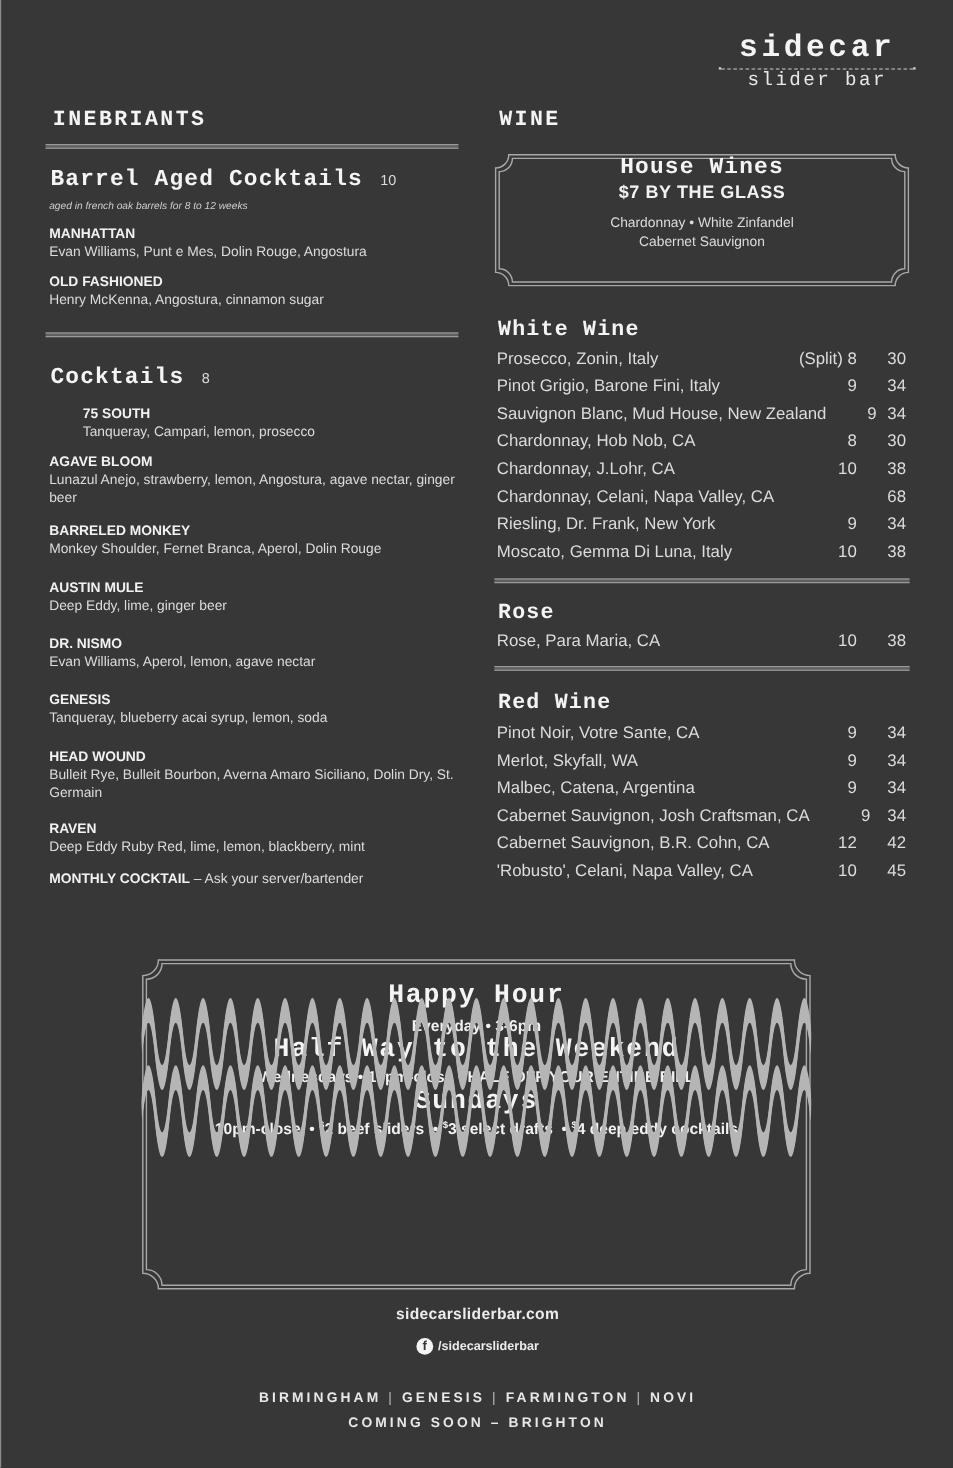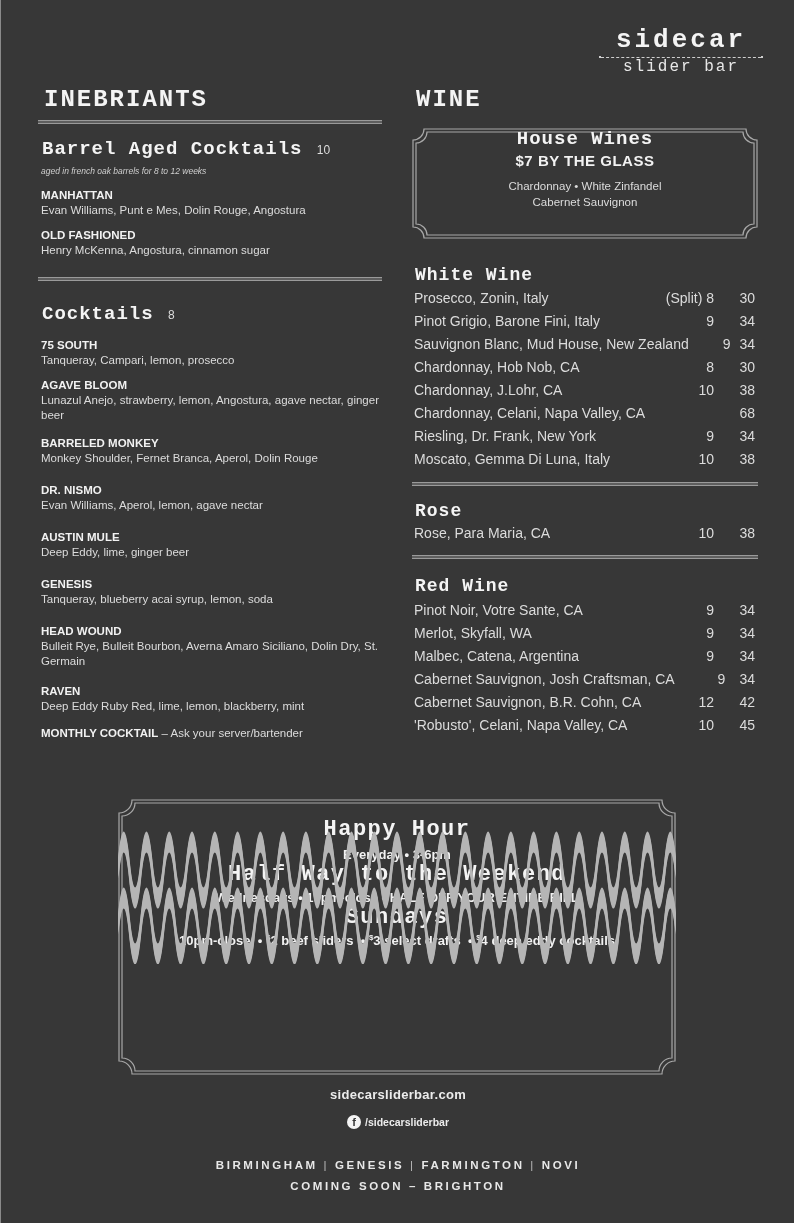--- a/index.html
+++ b/index.html
@@ -17,21 +17,21 @@
   .logo-main { font-size: 26px; letter-spacing: 3px; line-height: 28px; }
   .logo-rule { height: 1px; margin: 3px 2px 2px; border-top: 1px dashed #cfcfcf; position: relative; }
   .logo-rule:before, .logo-rule:after { content: ""; position: absolute; top: -2px; width: 2px; height: 2px; background: #cfcfcf; }
   .logo-rule:before { left: -2px; } .logo-rule:after { right: -2px; }
   .logo-sub { font-size: 16px; letter-spacing: 2px; line-height: 14px; font-weight: normal; color: #e8e8e8; }
 
   
   .col-left { position: absolute; left: 37px; top: 84px; width: 344px; }
   .col-right { position: absolute; left: 411px; top: 84px; width: 346px; }
 
-  .big-head { font-size: 24px; letter-spacing: 2px; line-height: 32px; padding-left: 6px; }
+  .big-head { font-size: 18px; letter-spacing: 2px; line-height: 32px; padding-left: 6px; }
   .dbl-rule { height: 4px; border-top: 1px solid #9a9a9a; border-bottom: 1px solid #9a9a9a; background: #5e5e5e; }
 
   .sec-head { font-size: 19px; letter-spacing: 1px; line-height: 22px; padding-left: 4px; }
   .sec-head .price { font-family: "Liberation Sans", sans-serif; font-size: 12px; font-weight: normal; color: #dcdcdc; letter-spacing: 0; margin-left: 2px; }
   .note { font-size: 8.5px; font-style: italic; color: #cfcfcf; margin-top: 5px; padding-left: 3px; }
 
   .drink { padding-left: 3px; margin-top: 10px; }
   .drink-name { font-size: 11.5px; font-weight: bold; color: #f2f2f2; line-height: 15px; }
   .drink-desc { font-size: 11.5px; color: #dcdcdc; line-height: 15px; }
   .drink-inline .dash { font-weight: normal; color: #dcdcdc; }
@@ -93,39 +93,39 @@
     </div>
   </div>
 
   <div class="dbl-rule" style="margin-top:19px;"></div>
 
   <div style="margin-top:22px;">
     <div class="sec-head type">
       <span>Cocktails</span>
       <span class="price">8</span>
     </div>
-    <div class="drink" style="margin-top:12px;">
+    <div class="drink" style="margin-top:12px;margin-left:28px;">
       <div class="drink-name">75 SOUTH</div>
       <div class="drink-desc">Tanqueray, Campari, lemon, prosecco</div>
     </div>
     <div class="drink">
       <div class="drink-name">AGAVE BLOOM</div>
       <div class="drink-desc">Lunazul Anejo, strawberry, lemon, Angostura, agave nectar, ginger beer</div>
     </div>
     <div class="drink" style="margin-top:13px;">
       <div class="drink-name">BARRELED MONKEY</div>
       <div class="drink-desc">Monkey Shoulder, Fernet Branca, Aperol, Dolin Rouge</div>
     </div>
     <div class="drink" style="margin-top:17px;">
+      <div class="drink-name">AUSTIN MULE</div>
+      <div class="drink-desc">Deep Eddy, lime, ginger beer</div>
+    </div>
+    <div class="drink" style="margin-top:17px;">
       <div class="drink-name">DR. NISMO</div>
       <div class="drink-desc">Evan Williams, Aperol, lemon, agave nectar</div>
-    </div>
-    <div class="drink" style="margin-top:17px;">
-      <div class="drink-name">AUSTIN MULE</div>
-      <div class="drink-desc">Deep Eddy, lime, ginger beer</div>
     </div>
     <div class="drink" style="margin-top:17px;">
       <div class="drink-name">GENESIS</div>
       <div class="drink-desc">Tanqueray, blueberry acai syrup, lemon, soda</div>
     </div>
     <div class="drink" style="margin-top:17px;">
       <div class="drink-name">HEAD WOUND</div>
       <div class="drink-desc">Bulleit Rye, Bulleit Bourbon, Averna Amaro Siciliano, Dolin Dry, St. Germain</div>
     </div>
     <div class="drink" style="margin-top:15px;">

